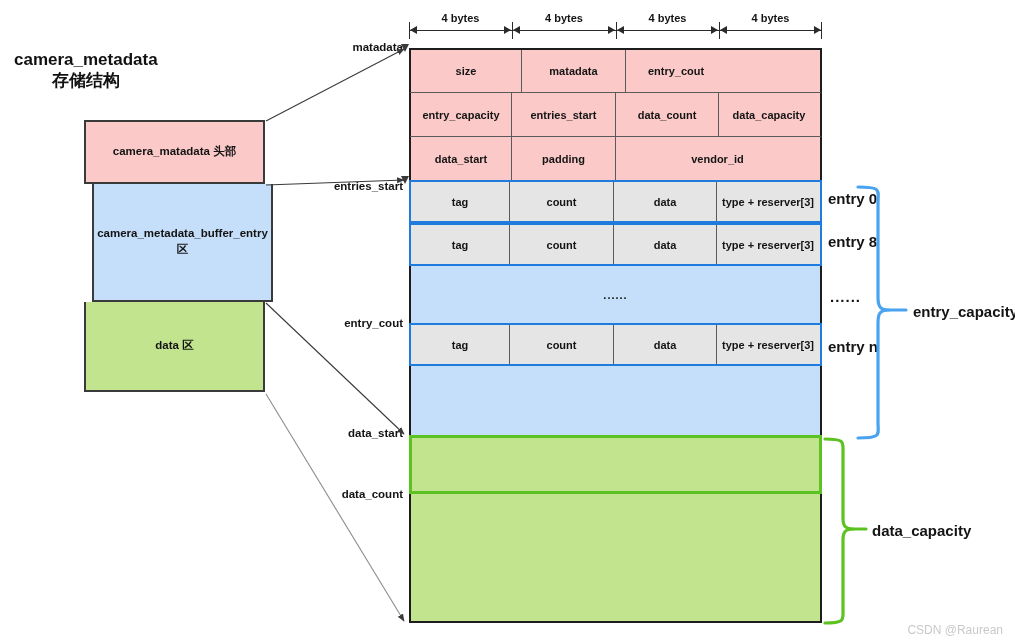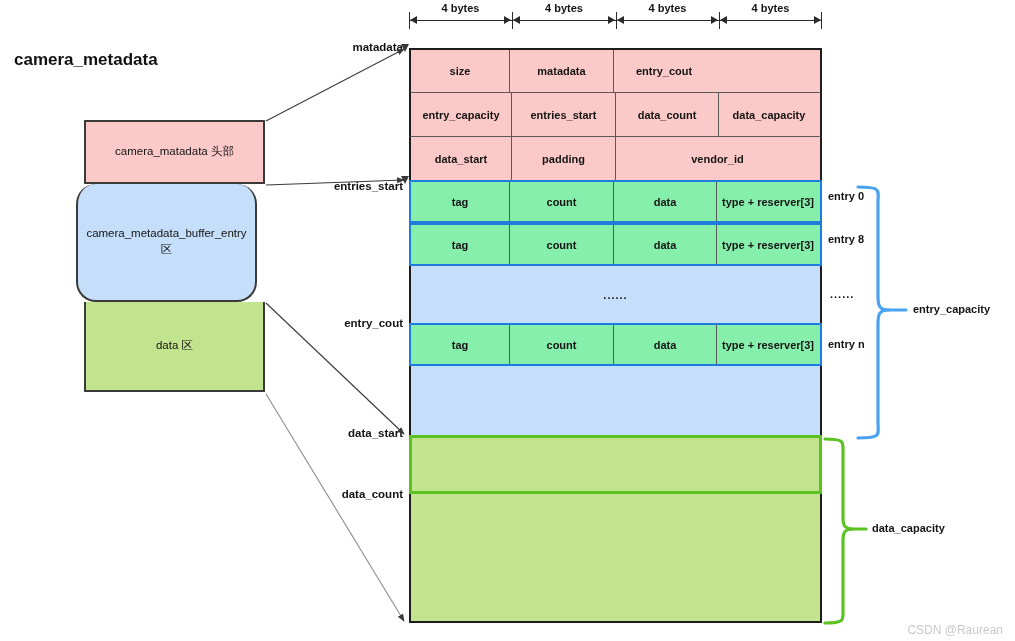--- a/index.html
+++ b/index.html
@@ -21,25 +21,25 @@
   }
   #title .l1{display:block;}
   #title .l2{display:block;padding-left:38px;}
 
   
   .lbox{
     border:2.5px solid #3a3a3a;
     box-sizing:border-box;
     display:flex;align-items:center;justify-content:center;
     text-align:center;
-    font-size:11.5px;font-weight:normal;color:#141414;
+    font-size:11.5px;font-weight:bold;color:#141414;
     line-height:1.35;
   }
   #lbox-header{left:84px;top:120px;width:181px;height:64px;background:#fcc9c9;}
-  #lbox-entry {left:76px;top:184px;width:181px;height:118px;background:#c5dffa;border-top:none;border-radius:20px;}
+  #lbox-entry {left:92px;top:184px;width:181px;height:118px;background:#c5dffa;border-top:none;}
   #lbox-data  {left:84px;top:302px;width:181px;height:90px;background:#c3e48e;border-top:none;}
 
   
   #table-wrap{left:409px;top:48px;width:413px;height:575px;}
   .trow{
     position:absolute;left:0;width:413px;box-sizing:border-box;
     display:flex;
   }
   .tcell{
     box-sizing:border-box;
@@ -49,72 +49,73 @@
   }
 
   
   .pink{background:#fcc9c9;}
   .pinkrow{border:2.5px solid #1d1d1d;border-bottom-width:0;}
   .pinkrow .tcell{border-right:1px solid #5a5a5a;}
   .pinkrow .tcell:last-child{border-right:none;}
 
   
   .entryrow{
-    background:#86efac;
+    background:#e5e5e5;
     border:2.5px solid #1f7bdc;
     box-sizing:border-box;
   }
   .entryrow .tcell{border-right:1px solid #5a5a5a;}
   .entryrow .tcell:last-child{border-right:none;}
 
   
   .bluefill{background:#c5dffa;border-left:2.5px solid #1d1d1d;border-right:2.5px solid #1d1d1d;}
   
   .greenfill{background:#c3e48e;border-left:2.5px solid #1d1d1d;border-right:2.5px solid #1d1d1d;}
   .greenbox{
     background:#c3e48e;
     border:3px solid #5cc221;
     box-sizing:border-box;
   }
   .bottomline{border-bottom:2.5px solid #1d1d1d;}
 
   
-  #ruler{left:409px;top:2px;width:413px;height:34px;}
+  #ruler{left:409px;top:12px;width:413px;height:34px;}
   .rseg{position:absolute;top:18px;height:1px;background:#2a2a2a;}
   .rtick{position:absolute;top:10px;width:1px;height:17px;background:#2a2a2a;}
   .rlab{position:absolute;top:0px;font-size:11px;font-weight:bold;color:#141414;text-align:center;}
   .rarrowL,.rarrowR{position:absolute;top:13.5px;width:0;height:0;border-top:4.5px solid transparent;border-bottom:4.5px solid transparent;}
   .rarrowL{border-right:7px solid #2a2a2a;}
   .rarrowR{border-left:7px solid #2a2a2a;}
 
   
   .lbl{
     position:absolute;font-size:11.5px;font-weight:bold;color:#141414;
     white-space:nowrap;
   }
   .lbl-r{text-align:right;}
 
   
-  .rlbl{position:absolute;font-size:11px;font-weight:bold;color:#141414;white-space:nowrap;text-align:right;}
+  .rlbl{position:absolute;font-size:15px;font-weight:bold;color:#141414;white-space:nowrap;text-align:right;}
 
   
   #connectors,#braces{position:absolute;left:0;top:0;width:1015px;height:641px;pointer-events:none;}
 
   
   #watermark{
     right:12px;bottom:4px;
     font-size:12px;color:#c9c9c9;
     font-family:"Liberation Sans","DejaVu Sans",sans-serif;
   }
 </style>
 </head>
 <body>
 
 <div class="abs" id="title">
   <span class="l1">camera_metadata</span>
+  <span class="l2">存储结构</span>
 </div>
 
 <div class="abs lbox" id="lbox-header">
   <span>camera_matadata 头部</span>
 </div>
 <div class="abs lbox" id="lbox-entry">
   <span>
     <span>camera_metadata_buffer_entry</span><br>
     <span>区</span>
   </span>
@@ -147,21 +148,21 @@
   <div class="rseg" style="left:310px;width:103px;"></div>
   <div class="rarrowL" style="left:311px;"></div>
   <div class="rarrowR" style="left:405px;"></div>
   <div class="rtick" style="left:412px;"></div>
   <div class="rlab" style="left:310px;width:103px;">4 bytes</div>
 </div>
 
 <div class="abs" id="table-wrap">
 
   <div class="trow pinkrow pink" style="top:0px;height:44px;">
-    <div class="tcell" style="width:99px;">size</div>
+    <div class="tcell" style="width:111px;">size</div>
     <div class="tcell" style="width:104px;">matadata</div>
     <div class="tcell" style="width:100px;">entry_cout</div>
   </div>
 
   <div class="trow pinkrow pink" style="top:44px;height:44px;border-top:1px solid #5a5a5a;">
     <div class="tcell" style="width:101px;">entry_capacity</div>
     <div class="tcell" style="width:104px;">entries_start</div>
     <div class="tcell" style="width:103px;">data_count</div>
     <div class="tcell" style="width:100px;">data_capacity</div>
   </div>

